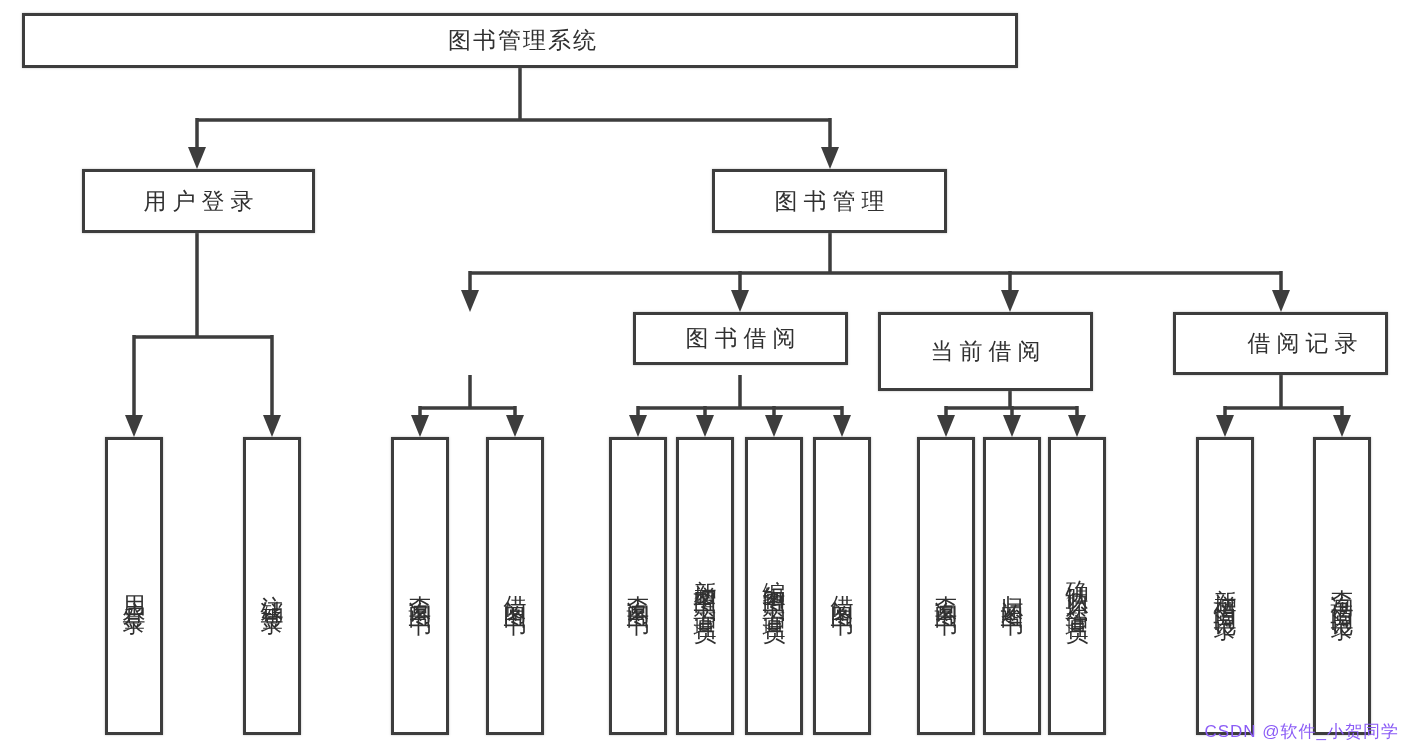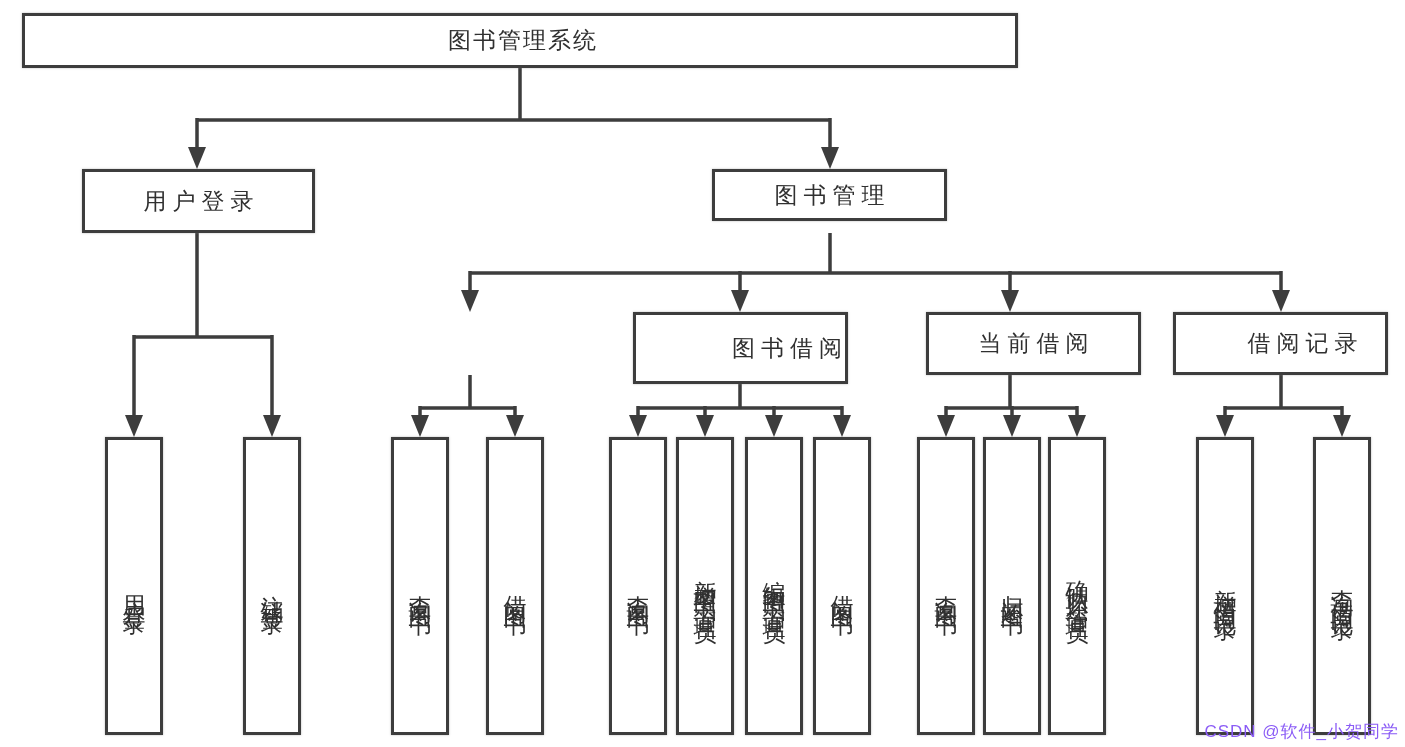--- a/index.html
+++ b/index.html
@@ -29,24 +29,24 @@
   .vbox .lbl{
     writing-mode:vertical-rl;
     text-orientation:mixed;
     font-size:23px;
     letter-spacing:6px;
     line-height:1;
     transform:translateY(3px);
   }
   #n-root{left:22px;top:13px;width:996px;height:55px;letter-spacing:2px;}
   #n-login{left:82px;top:169px;width:233px;height:64px;}
-  #n-mgmt{left:712px;top:169px;width:235px;height:52px;}
+  #n-mgmt{left:712px;top:169px;width:235px;height:64px;}
   #n-newrec{left:363px;top:312px;width:215px;height:63px;}
-  #n-borrow{left:633px;top:312px;width:215px;height:72px;justify-content:flex-end;}
-  #n-current{left:926px;top:312px;width:215px;height:63px;}
+  #n-borrow{left:633px;top:312px;width:215px;height:53px;}
+  #n-current{left:878px;top:312px;width:215px;height:79px;}
   #n-records{left:1173px;top:312px;width:215px;height:63px;padding-left:44px;}
   #v-login{left:105px;}
   #v-logout{left:243px;}
   #v-nr-query{left:391px;}
   #v-nr-borrow{left:486px;}
   #v-bb-query{left:609px;}
   #v-bb-add{left:676px;}
   #v-bb-edit{left:745px;}
   #v-bb-borrow{left:813px;}
   #v-cb-query{left:917px;}

